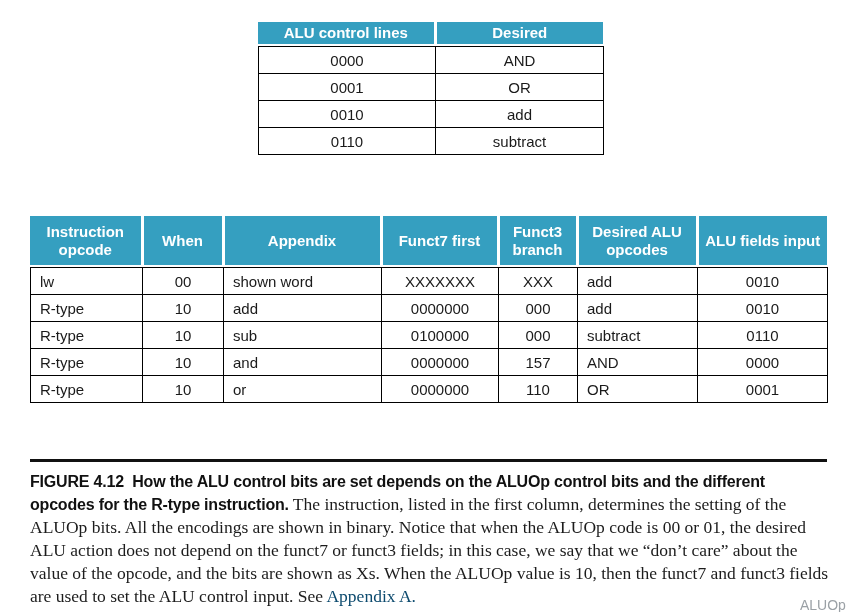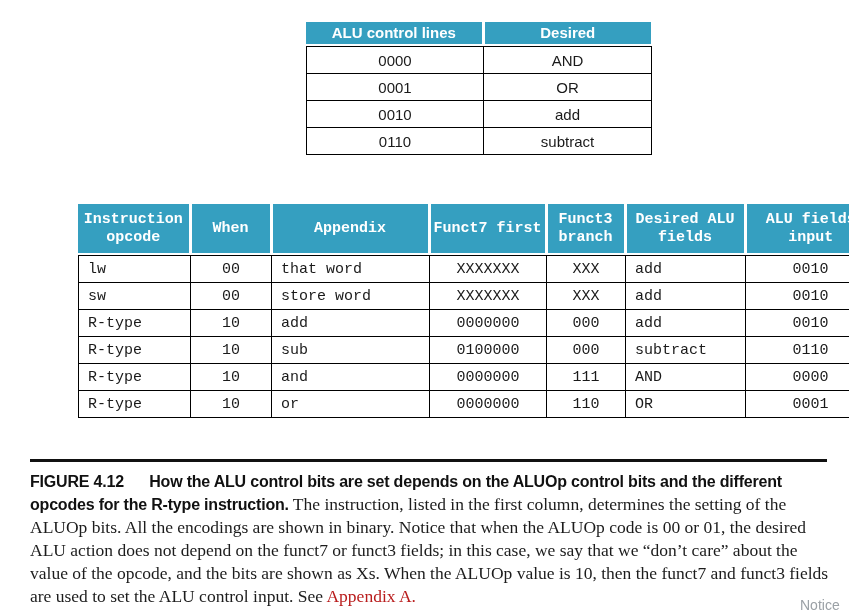--- a/index.html
+++ b/index.html
@@ -8,21 +8,21 @@
     position: relative;
     width: 849px;
     height: 612px;
     background: #ffffff;
     overflow: hidden;
     font-family: "Liberation Sans", sans-serif;
     color: #1a1a1a;
   }
 
   
-  table { border-collapse: collapse; table-layout: fixed; margin-left: 48px; }
+  table { border-collapse: collapse; table-layout: fixed; }
   .hdr-table th {
     background: #359fc0;
     color: #ffffff;
     font-weight: bold;
     font-size: 15px;
     line-height: 1.18;
     text-align: center;
     vertical-align: middle;
     border-right: 3px solid #ffffff;
     border-bottom: 2px solid #ffffff;
@@ -39,21 +39,21 @@
     background: #ffffff;
     overflow: hidden;
     white-space: nowrap;
   }
 
   
   .top-table-wrap { position: absolute; left: 258px; top: 22px; }
   .top-table-wrap .hdr-table th { height: 23px; }
 
   
-  .main-table-wrap { position: absolute; left: 30px; top: 204px; font-family: Liberation Mono, monospace; }
+  .main-table-wrap { position: absolute; left: 30px; top: 216px; }
   .main-table-wrap .hdr-table th { height: 50px; }
   .main-table-wrap .body-table td:nth-child(1),
   .main-table-wrap .body-table td:nth-child(3),
   .main-table-wrap .body-table td:nth-child(6) {
     text-align: left;
     padding-left: 9px;
   }
 
   
   .caption-rule {
@@ -75,22 +75,22 @@
     color: #1c1c1c;
     text-align: left;
   }
   .cap-label, .cap-bold {
     font-family: "Liberation Sans", sans-serif;
     font-weight: 700;
     font-size: 16px;
     letter-spacing: -0.2px;
     color: #111111;
   }
-  .cap-label { margin-right: 21px; }
-  .cap-link { color: #b91c1c; text-decoration: none; cursor: pointer; font-family: Liberation Serif, serif; }
+  .cap-label { margin-right: 4px; }
+  .cap-link { color: #0c4a6e; text-decoration: none; cursor: pointer; font-family: Liberation Serif, serif; }
 
   
   .watermark {
     position: absolute;
     left: 800px;
     top: 597px;
     color: #9ba1a6;
     font-size: 14px;
     font-family: "Liberation Sans", sans-serif;
     white-space: nowrap;
@@ -151,49 +151,40 @@
           <col style="width:120px">
           <col style="width:130px">
       </colgroup>
       <tbody>
           <tr>
             <th>Instruction opcode</th>
             <th>When</th>
             <th>Appendix</th>
             <th>Funct7 first</th>
             <th>Funct3 branch</th>
-            <th>Desired ALU fields</th>
+            <th>Desired ALU opcodes</th>
             <th>ALU fields input</th>
           </tr>
     </tbody>
       </table>
     <table class="body-table" style="width:797px">
       <colgroup>
         <col style="width:112px">
           <col style="width:81px">
           <col style="width:158px">
         <col style="width:117px">
           <col style="width:79px">
           <col style="width:120px">
           <col style="width:130px">
       </colgroup>
       <tbody>
           <tr>
             <td>lw</td>
             <td>00</td>
-            <td>that word</td>
-            <td>XXXXXXX</td>
-            <td>XXX</td>
-            <td>add</td>
-            <td>0010</td>
-          </tr>
-          <tr>
-            <td>sw</td>
-            <td>00</td>
-            <td>store word</td>
+            <td>shown word</td>
             <td>XXXXXXX</td>
             <td>XXX</td>
             <td>add</td>
             <td>0010</td>
           </tr>
           <tr>
             <td>R-type</td>
             <td>10</td>
             <td>add</td>
             <td>0000000</td>
@@ -208,21 +199,21 @@
             <td>0100000</td>
             <td>000</td>
             <td>subtract</td>
             <td>0110</td>
           </tr>
           <tr>
             <td>R-type</td>
             <td>10</td>
             <td>and</td>
             <td>0000000</td>
-            <td>111</td>
+            <td>157</td>
             <td>AND</td>
             <td>0000</td>
           </tr>
           <tr>
             <td>R-type</td>
             <td>10</td>
             <td>or</td>
             <td>0000000</td>
             <td>110</td>
             <td>OR</td>
@@ -234,15 +225,15 @@
 
   <div class="caption-rule"></div>
 
   <p class="caption">
     <span class="cap-label">FIGURE 4.12</span>
     <span class="cap-bold">How the ALU control bits are set depends on the ALUOp control bits and the different opcodes for the R-type instruction.</span>
     <span class="cap-body">The instruction, listed in the first column, determines the setting of the ALUOp bits. All the encodings are shown in binary. Notice that when the ALUOp code is 00 or 01, the desired ALU action does not depend on the funct7 or funct3 fields; in this case, we say that we “don’t care” about the value of the opcode, and the bits are shown as Xs. When the ALUOp value is 10, then the funct7 and funct3 fields are used to set the ALU control input. See</span>
     <a class="cap-link">Appendix A.</a>
   </p>
 
-  <div class="watermark">Notice</div>
+  <div class="watermark">ALUOp</div>
 
 </div>
 
 </body></html>

